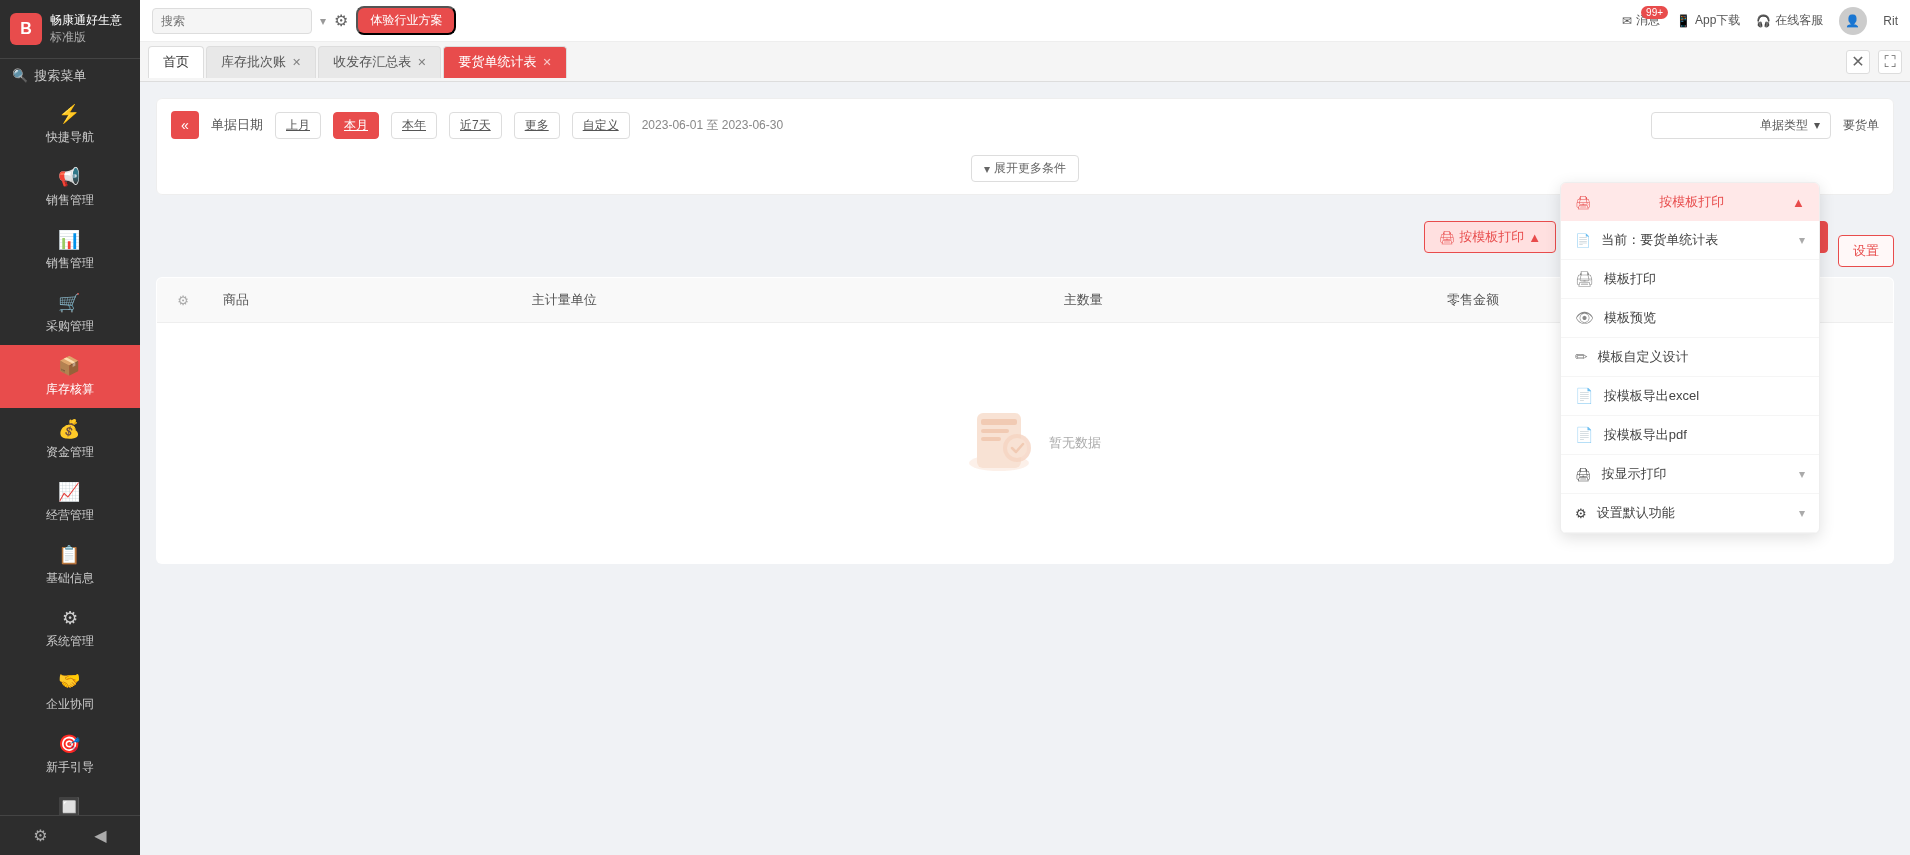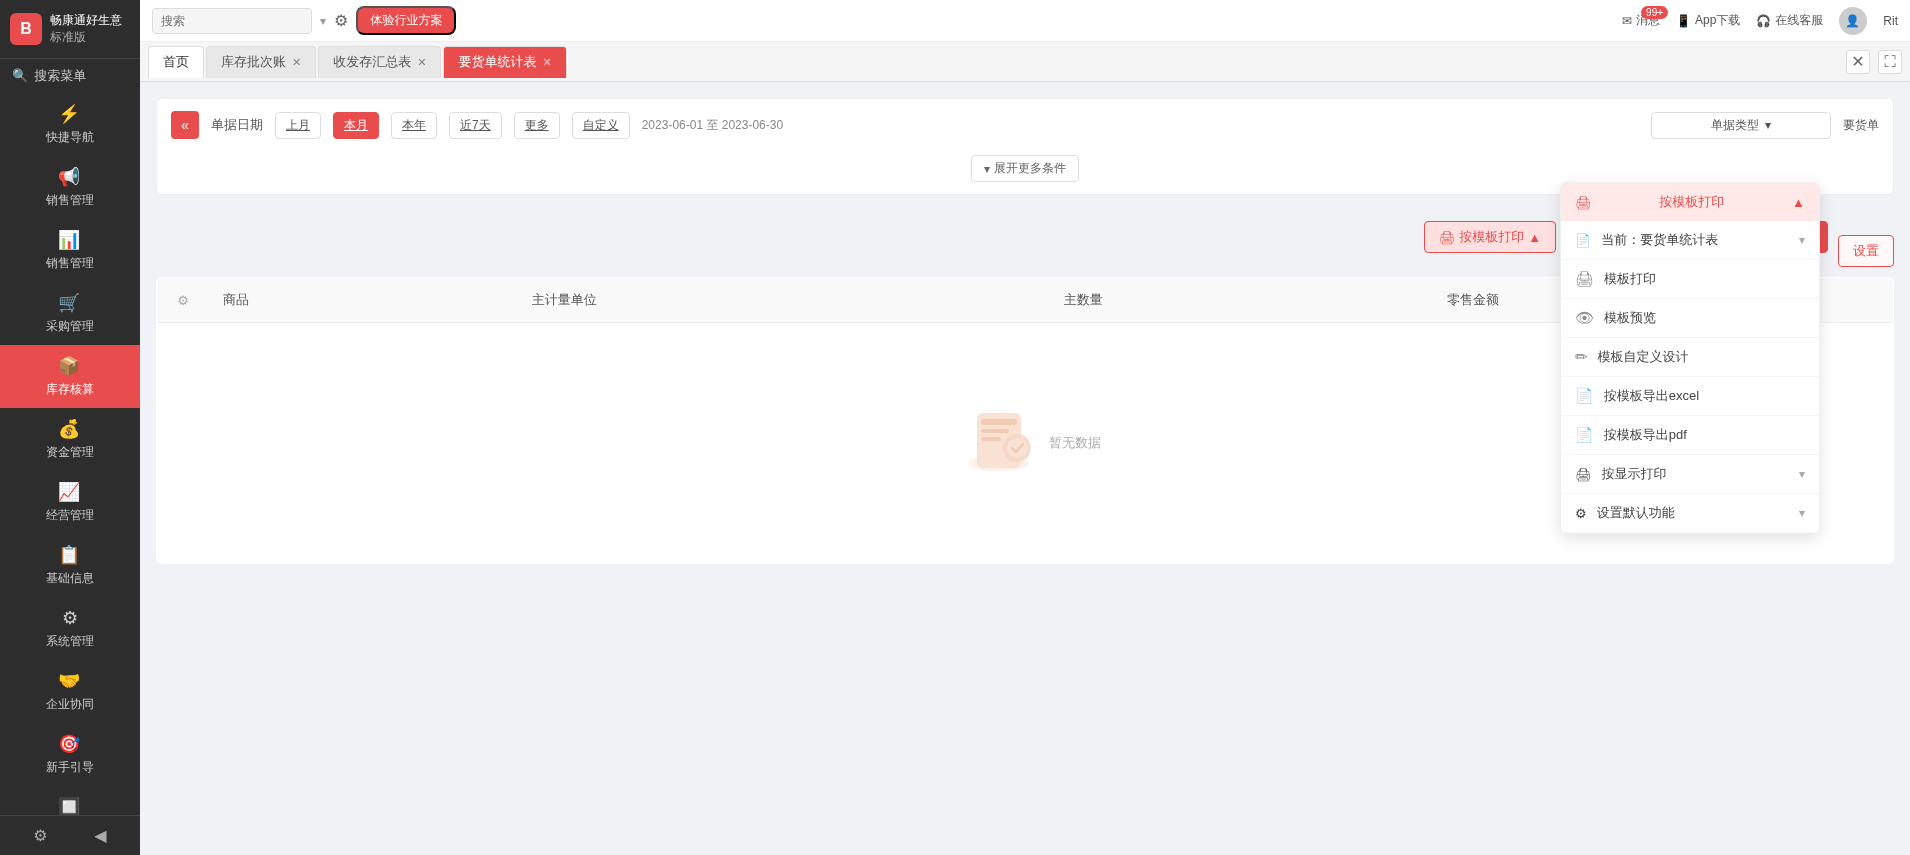--- a/index.html
+++ b/index.html
@@ -172,21 +172,21 @@
       cursor: pointer; border: 1px solid #ddd; background: #fff; color: #555; text-decoration: underline;
     }
     .date-btn.active {
       background: #e84c4c; color: #fff; border-color: #e84c4c;
     }
     .date-range { font-size: 12px; color: #888; }
     .filter-select {
       display: flex; align-items: center; gap: 6px;
       border: 1px solid #ddd; border-radius: 4px;
       padding: 4px 10px; background: #fff; color: #555; font-size: 12px;
-      cursor: pointer; min-width: 180px; justify-content: center;
+      cursor: pointer; min-width: 180px; justify-content: flex-end;
     }
     .expand-btn {
       display: flex; align-items: center; gap: 4px;
       color: #666; font-size: 12px; cursor: pointer;
       border: 1px solid #ddd; border-radius: 4px;
       padding: 4px 12px; background: #fff; margin: 8px auto 0;
       width: fit-content;
     }
 
     

